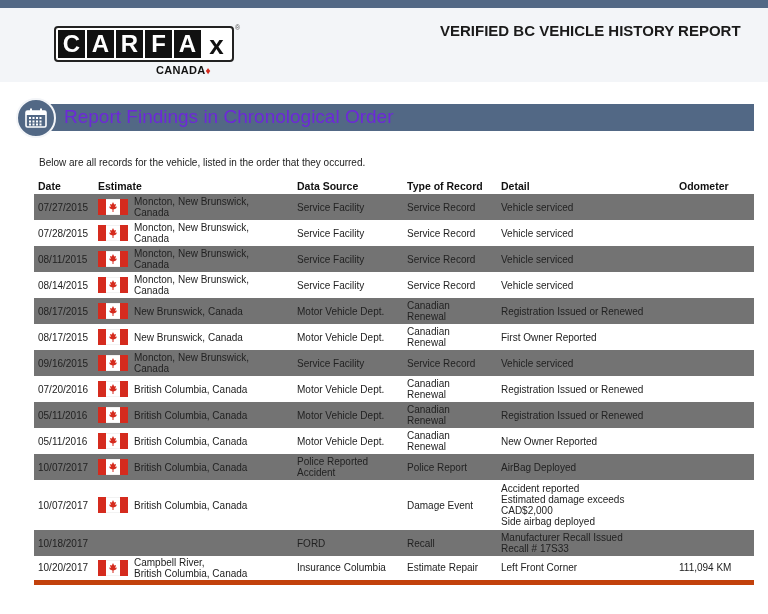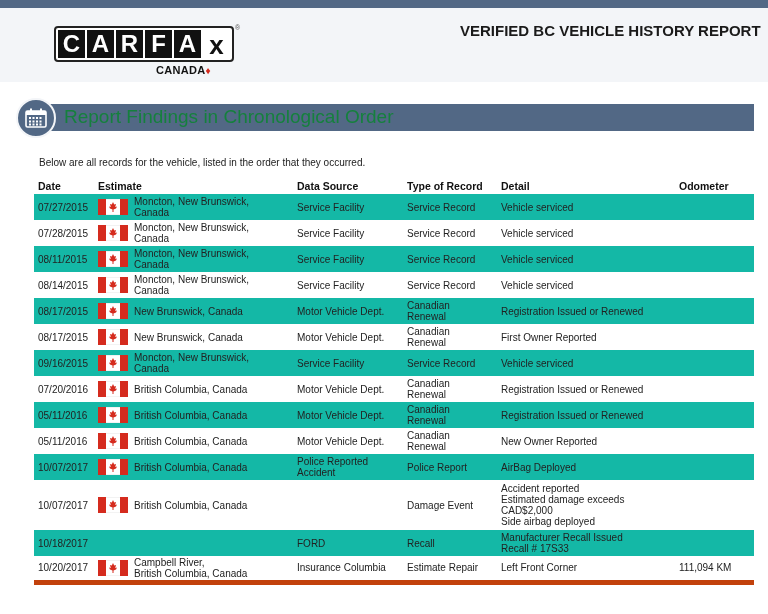--- a/index.html
+++ b/index.html
@@ -8,34 +8,34 @@
 
   .topbar { position: absolute; left: 0; top: 0; width: 768px; height: 8px; background: #526885; }
   .header { position: absolute; left: 0; top: 8px; width: 768px; height: 74px; background: #f3f5f8; }
   .logo { position: absolute; left: 54px; top: 18px; width: 182px; height: 42px; }
   .logo-box { position: absolute; left: 0; top: 0; width: 180px; height: 36px; border: 2px solid #222; border-radius: 4px; background: #fff; padding: 2px; display: flex; gap: 2px; }
   .logo-letter { flex: 1; background: #111; color: #fff; font-weight: bold; font-size: 24px; display: flex; align-items: center; justify-content: center; letter-spacing: 0; }
   .logo-letter.x { background: #fff; color: #111; font-size: 26px; align-items: flex-end; line-height: 26px; }
   .logo-reg { position: absolute; left: 181px; top: -2px; font-size: 7px; color: #555; }
   .logo-canada { position: absolute; left: 102px; top: 38px; font-size: 11px; font-weight: bold; color: #111; letter-spacing: 0.3px; }
   .logo-leaf { color: #d52b1e; font-size: 10px; }
-  .report-title { position: absolute; left: 460px; top: 14px; font-size: 15px; font-weight: bold; color: #1a1a1a; }
+  .report-title { position: absolute; left: 440px; top: 14px; font-size: 15px; font-weight: bold; color: #1a1a1a; }
 
   .section-bar { position: absolute; left: 46px; top: 104px; width: 708px; height: 27px; background: #526885; }
-  .section-title { position: absolute; left: 64px; top: 106px; font-size: 19px; color: #15803d; }
+  .section-title { position: absolute; left: 64px; top: 106px; font-size: 19px; color: #6d28d9; }
   .section-circle { position: absolute; left: 16px; top: 98px; width: 40px; height: 40px; border-radius: 50%; background: #526885; border: 2px solid #f3f5f8; display: flex; align-items: center; justify-content: center; }
 
   .intro { position: absolute; left: 39px; top: 157px; font-size: 10px; color: #222; }
 
   table { position: absolute; left: 34px; top: 180px; width: 720px; border-collapse: collapse; font-size: 10px; }
   th { text-align: left; font-weight: bold; font-size: 10.5px; padding: 0 4px 2px 4px; height: 14px; color: #111; margin-top: 32px; }
   td { padding: 0 4px; vertical-align: middle; line-height: 11px; color: #222; }
   tr.row { height: 26px; }
   tr.row.tall { height: 50px; }
-  tr.row.alt { background: #14b8a6; }
+  tr.row.alt { background: #737373; }
   tr.row.last td { border-bottom: 5px solid #c2410c; }
   .loc { display: flex; align-items: center; gap: 6px; }
   .flag { width: 30px; height: 16px; display: inline-block; flex: none; }
   .col-date { width: 60px; }
   .col-loc { width: 199px; }
   .col-src { width: 110px; }
   .col-type { width: 94px; }
   .col-detail { width: 178px; }
 </style>
 </head>

